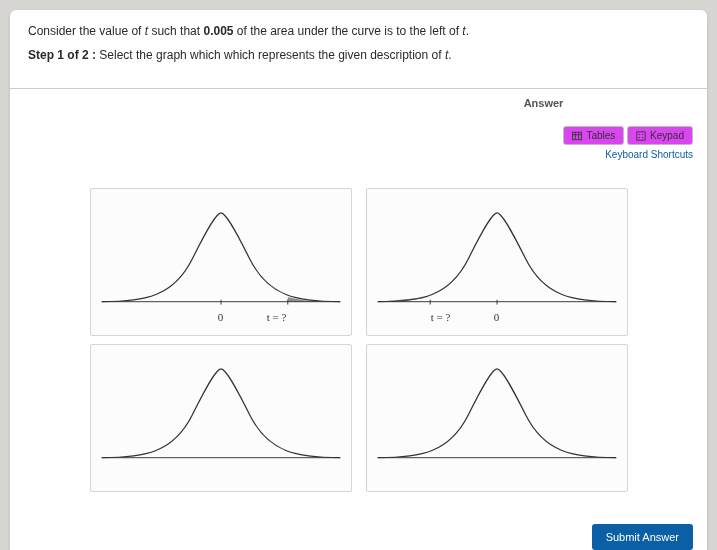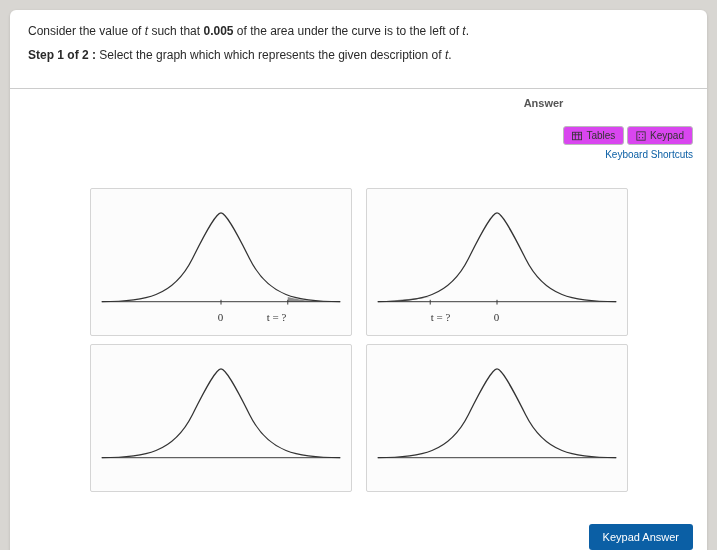--- a/index.html
+++ b/index.html
@@ -151,17 +151,17 @@
         <line x1="5" y1="105" x2="255" y2="105" stroke="#333" stroke-width="1"></line>
       </svg>
       <div class="axis-labels center">
         <span></span>
       </div>
     </div>
 
   </div>
 
   <div class="submit-row">
-    <button class="submit-btn">Keypad Answer</button>
+    <button class="submit-btn">Submit Answer</button>
   </div>
 </div>
 
 <div class="footer">© 2024 Hawkes Learning</div>
 
 </body></html>

